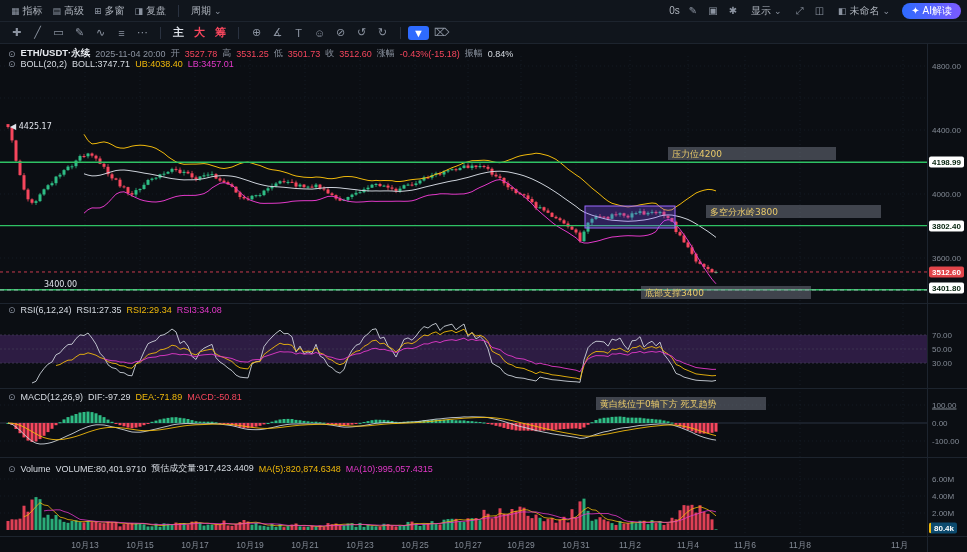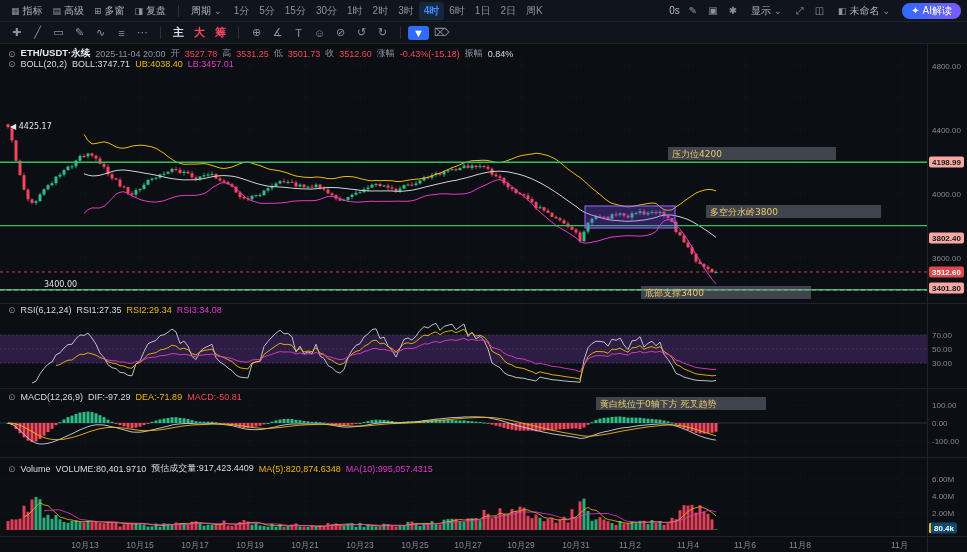--- a/index.html
+++ b/index.html
@@ -20,21 +20,21 @@
   .mode{font-size:11px;font-weight:bold;padding:0 5px}
   .chart{position:relative;width:967px;height:508px}
   #chart-svg{position:absolute;left:0;top:0}
   svg text{font-family:"DejaVu Sans","Liberation Sans",sans-serif}
   .legend{position:absolute;left:8px;display:flex;gap:5px;align-items:center;font-size:9px;z-index:3;pointer-events:none;color:#8b93a0}
   .legend b{color:#e6e9ee;font-weight:bold;font-size:9.5px}
   .v-red{color:#f6465d}.v-yel{color:#f0b90b}.v-mag{color:#e339c9}.v-w{color:#d7dce3}.v-gr{color:#8b93a0}
   .axis{position:absolute;left:927px;top:0;width:24px;height:508px;border-left:1px solid #1d242e;font-size:8px;color:#848b96;z-index:4}
   .axis .al{position:absolute;left:4px;transform:translateY(-50%)}
   .badge{position:absolute;left:1px;transform:translateY(-50%);padding:1px 3px;border-radius:2px;font-size:8px;font-weight:bold}
-  .badge.green{background:#fca5a5;color:#06240f}
+  .badge.green{background:#ffffff;color:#06240f}
   .badge.red{background:#e2454a;color:#fff}
   .badge.gray{background:#0c4a6e;color:#fff;border-left:2px solid #f0b90b}
   .xaxis{position:absolute;left:0;top:492px;width:927px;height:26px;font-size:8.5px;color:#848b96;z-index:4}
   .xaxis span{position:absolute;transform:translateX(-50%);top:4px}
 </style>
 </head>
 <body>
 
 <div class="bar">
   <div class="grp" id="menu-group">
@@ -53,34 +53,20 @@
       <div class="mbtn">
         <span class="ic">◨</span>
         <span>复盘</span>
       </div>
     </div>
   <span class="sep"></span>
   <div class="mbtn">
     <span>周期</span>
     <span class="ic">⌄</span>
   </div>
-  <div class="grp" id="tf-group">
-      <span class="tf">1分</span>
-      <span class="tf">5分</span>
-      <span class="tf">15分</span>
-      <span class="tf">30分</span>
-      <span class="tf">1时</span>
-      <span class="tf">2时</span>
-      <span class="tf">3时</span>
-      <span class="tf active">4时</span>
-      <span class="tf">6时</span>
-      <span class="tf">1日</span>
-      <span class="tf">2日</span>
-      <span class="tf">周K</span>
-    </div>
   <div class="right">
     <span>0s</span>
     <span class="icbtn">✎</span>
     <span class="icbtn">▣</span>
     <span class="icbtn">✱</span>
     <div class="mbtn">
       <span>显示</span>
       <span class="ic">⌄</span>
     </div>
     <span class="icbtn">⤢</span>
@@ -955,27 +941,27 @@
     <span class="v-mag">MA(10):995,057.4315</span>
   </div>
 
   <div class="axis" id="price-axis">
       <span class="al" style="top: 22px;">4800.00</span>
       <span class="al" style="top: 54px; margin-left: 48px;">4600.00</span>
       <span class="al" style="top: 86px;">4400.00</span>
       <span class="al" style="top: 150px;">4000.00</span>
       <span class="al" style="top: 214px;">3600.00</span>
       <span class="badge green" style="top: 118px;">4198.99</span>
-      <span class="badge green" style="top: 194px;">3802.40</span>
+      <span class="badge green" style="top: 182px;">3802.40</span>
       <span class="badge red" style="top: 228px;">3512.60</span>
       <span class="badge green" style="top: 244px;">3401.80</span>
       <span class="al" style="top: 291px;">70.00</span>
       <span class="al" style="top: 305px;">50.00</span>
       <span class="al" style="top: 319px;">30.00</span>
-      <span class="al" style="top: 361px;">100.00</span>
+      <span class="al" style="top: 361px; text-decoration: underline;">100.00</span>
       <span class="al" style="top: 379px;">0.00</span>
       <span class="al" style="top: 397px;">-100.00</span>
       <span class="al" style="top: 435px;">6.00M</span>
       <span class="al" style="top: 452px;">4.00M</span>
       <span class="al" style="top: 469px;">2.00M</span>
       <span class="badge gray" style="top: 484px;">80.4k</span>
     </div>
   <div class="xaxis" id="x-axis">
       <span style="left: 85px;">10月13</span>
       <span style="left: 140px;">10月15</span>

